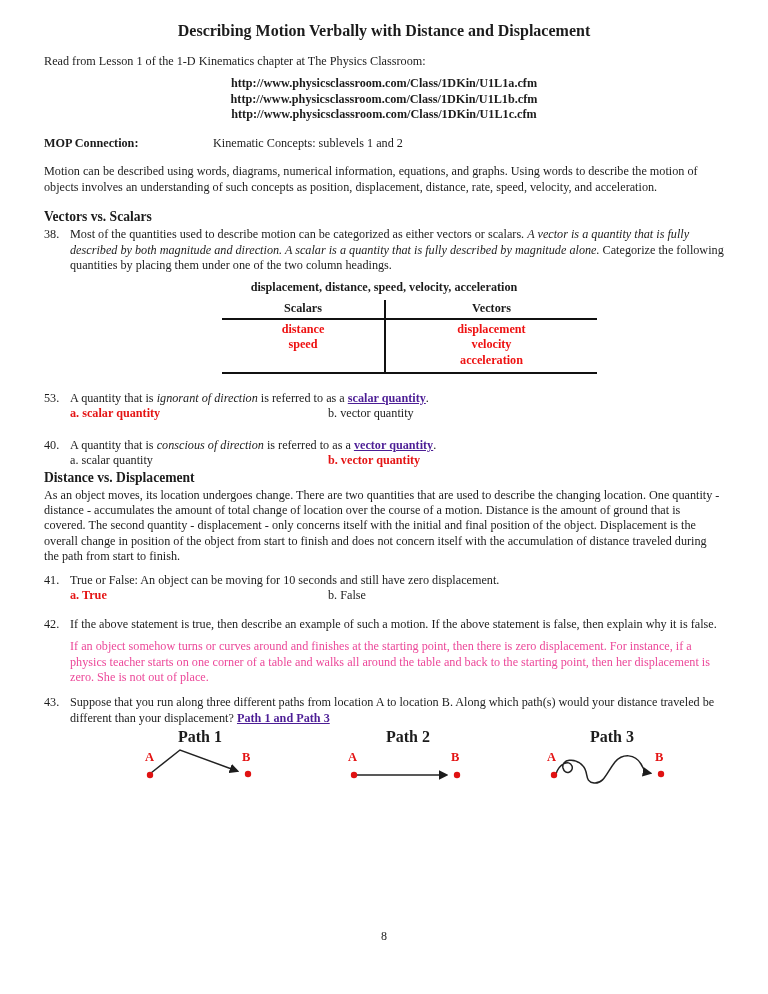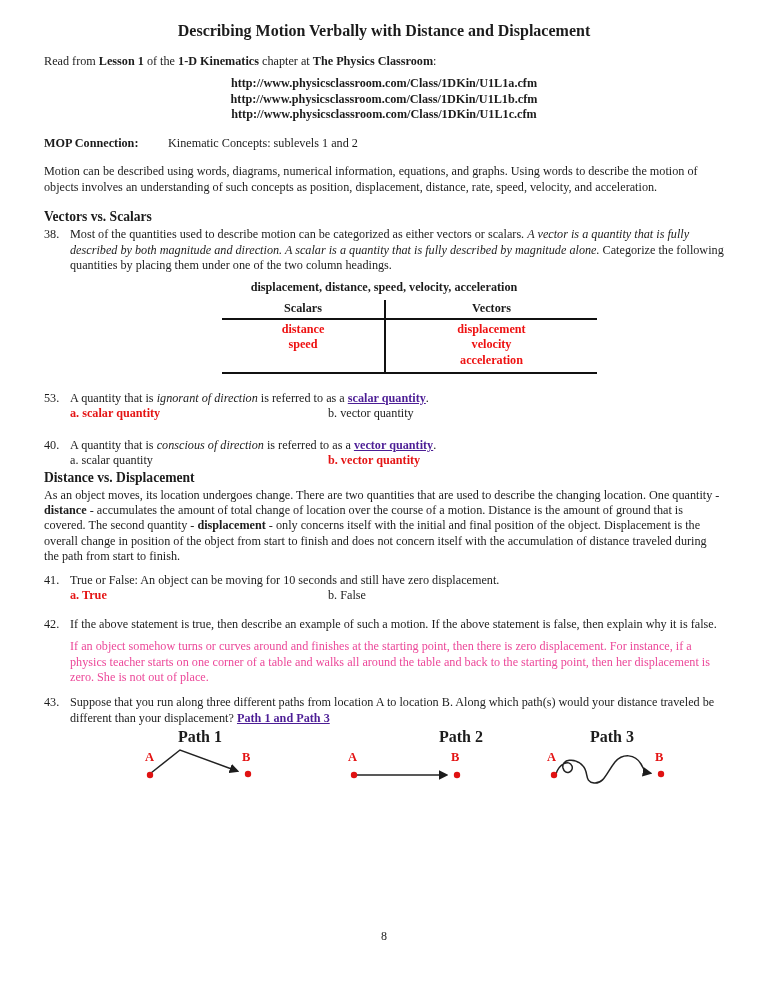--- a/index.html
+++ b/index.html
@@ -6,26 +6,26 @@
   body {
     width:768px; height:994px; background:#ffffff; overflow:hidden;
     font-family:"Liberation Serif", serif; color:#1c1c1c;
     font-size:12.2px; line-height:15.4px; position:relative;
   }
   .content { padding:21px 44px 0 44px; }
 
   .title { font-size:16px; line-height:20px; font-weight:bold; text-align:center; margin:0 0 13px 0; }
 
   .read-from { margin:0 0 7px 0; }
-  b, .b { font-weight:bold; }
+  b, .b { font-weight:normal; }
   i { font-style:italic; }
 
   .urls { text-align:center; font-weight:bold; line-height:15.2px; margin:0 0 14px 0; }
 
-  .mop { display:flex; margin:0 0 13px 0; }
+  .mop { display:flex; margin:0 0 13px 0;gap:45px; }
   .mop-label { font-weight:bold; width:124px; flex:none; }
 
   .intro-para { margin:0 0 13px 0; }
 
   h2.sect { font-size:13.6px; line-height:17px; font-weight:bold; margin:0 0 2px 0; }
 
   .q { display:flex; }
   .qnum { width:26px; flex:none; }
   .qbody { flex:1; }
 
@@ -44,21 +44,21 @@
   .opt-a { width:258px; flex:none; }
   .red-bold { color:#e41414; font-weight:bold; }
   .ans-inline { color:#4c1d95; font-weight:bold; text-decoration:underline; }
   .ans-para { color:#ec4899; margin:6px 0 0 0; line-height:15.8px; }
 
   .mt17 { margin-top:17px; } .mt16 { margin-top:16px; } .mt14 { margin-top:14px; }
   .mt11 { margin-top:11px; } .mt9 { margin-top:9px; } .mt8 { margin-top:8px; }
 
   .figs { display:flex; margin-top:3px; }
   .fig { width:150px; text-align:center; flex:none; }
-  .fig-1 { margin-left:81px; } .fig-2 { margin-left:58px;text-align:right; } .fig-3 { margin-left:54px; }
+  .fig-1 { margin-left:81px; } .fig-2 { margin-left:58px; } .fig-3 { margin-left:54px; }
   .fig-label { font-weight:bold; font-size:16px; line-height:15px; }
   .fig svg { display:block; }
   .svg-letter { font-family:"Liberation Serif", serif; font-size:12.5px; font-weight:bold; fill:#e41414; }
   .path-line { stroke:#222; stroke-width:1.5; fill:none; }
   .dot { fill:#e01212; }
 
   .page-num { position:absolute; top:929px; left:0; width:768px; text-align:center; font-size:12px; }
 </style>
 </head>
 <body>

